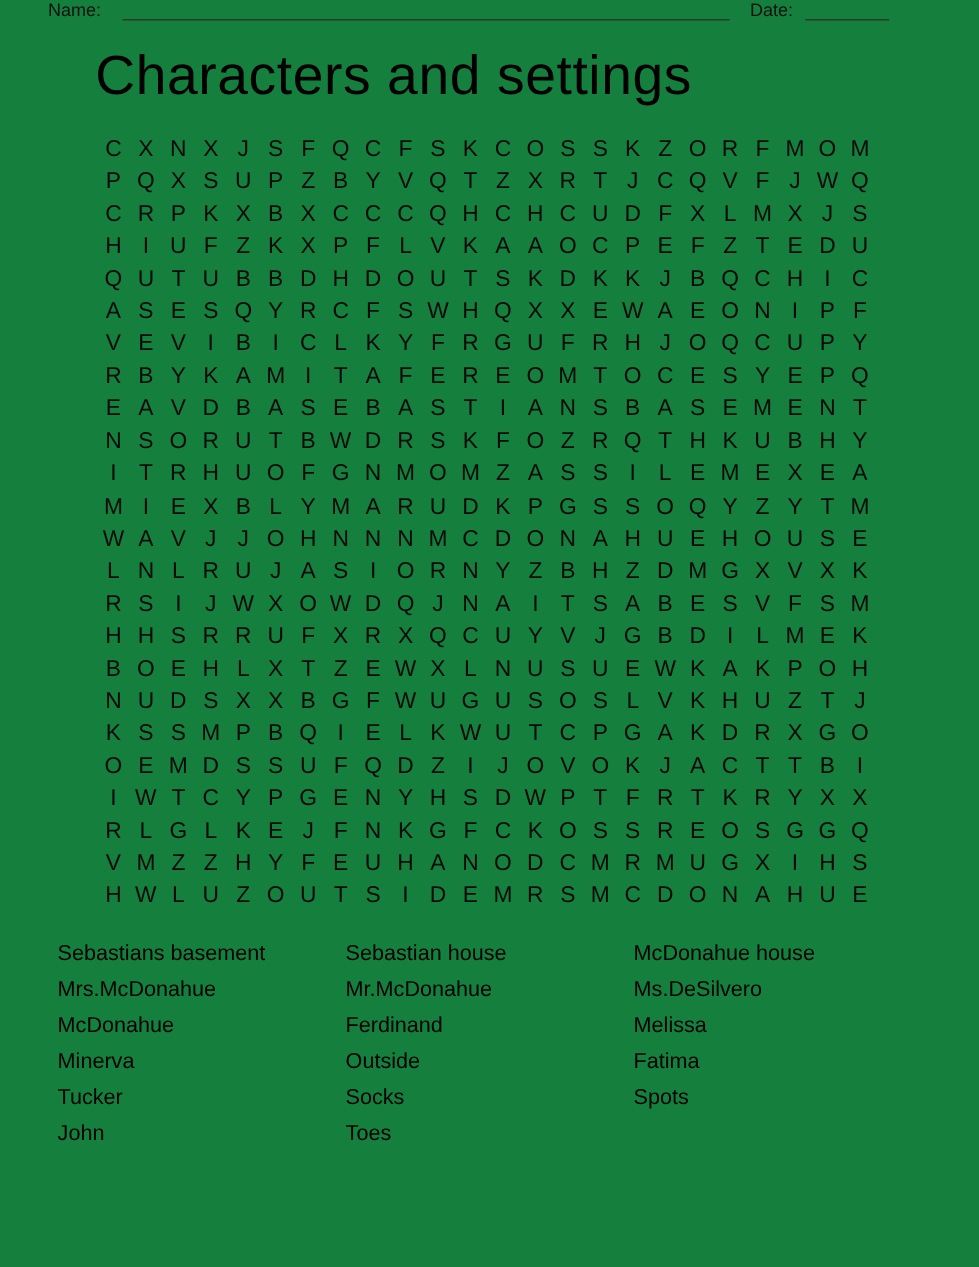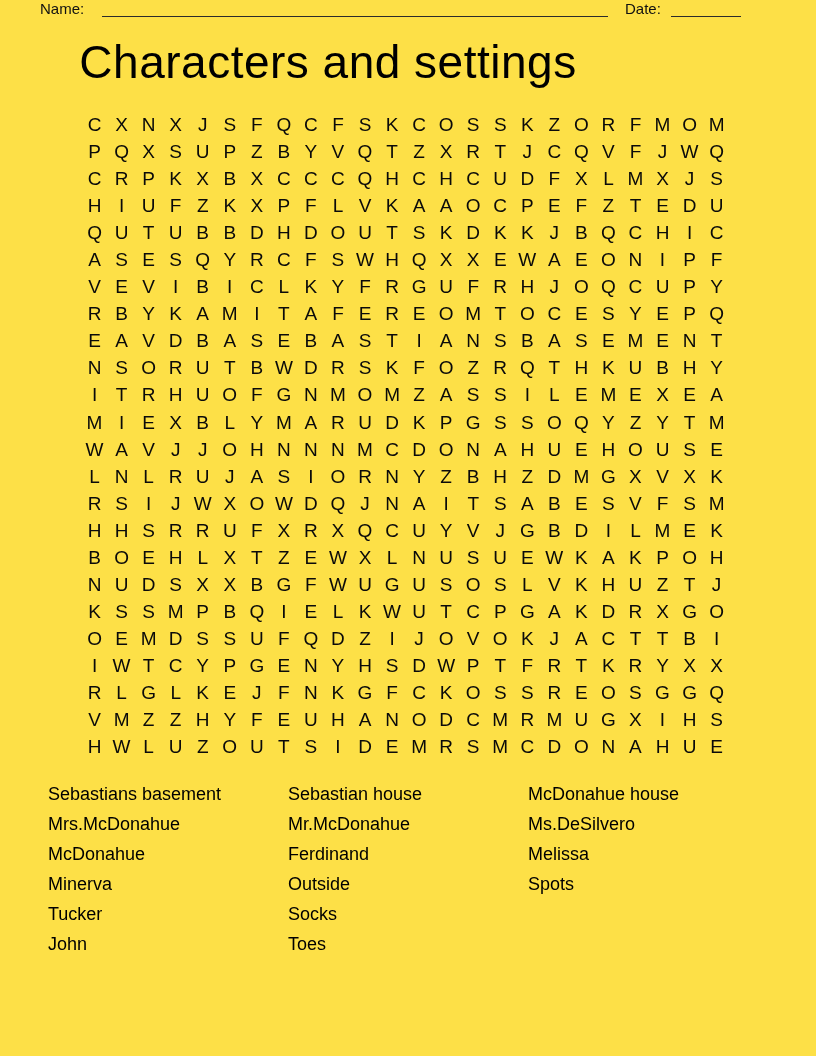--- a/index.html
+++ b/index.html
@@ -11,21 +11,21 @@
     width: 816px;
     height: 1056px;
     position: relative;
     font-family: "Liberation Sans", sans-serif;
     color: #000000;
     overflow: hidden;
   }
   .page {
     position: absolute;
     inset: 0;
-    background: #fde047;
+    background: #15803d;
   }
   
   .hdr-label {
     position: absolute;
     top: 1px;
     font-size: 15px;
     line-height: 16px;
     color: #111111;
     white-space: nowrap;
   }
@@ -697,17 +697,18 @@
         <div class="word-item">Mr.McDonahue</div>
         <div class="word-item">Ferdinand</div>
         <div class="word-item">Outside</div>
         <div class="word-item">Socks</div>
         <div class="word-item">Toes</div>
       </div>
       <div class="word-col word-col-2">
         <div class="word-item">McDonahue house</div>
         <div class="word-item">Ms.DeSilvero</div>
         <div class="word-item">Melissa</div>
+        <div class="word-item">Fatima</div>
         <div class="word-item">Spots</div>
       </div>
     </div>
 
 </div>
 
 </body></html>

